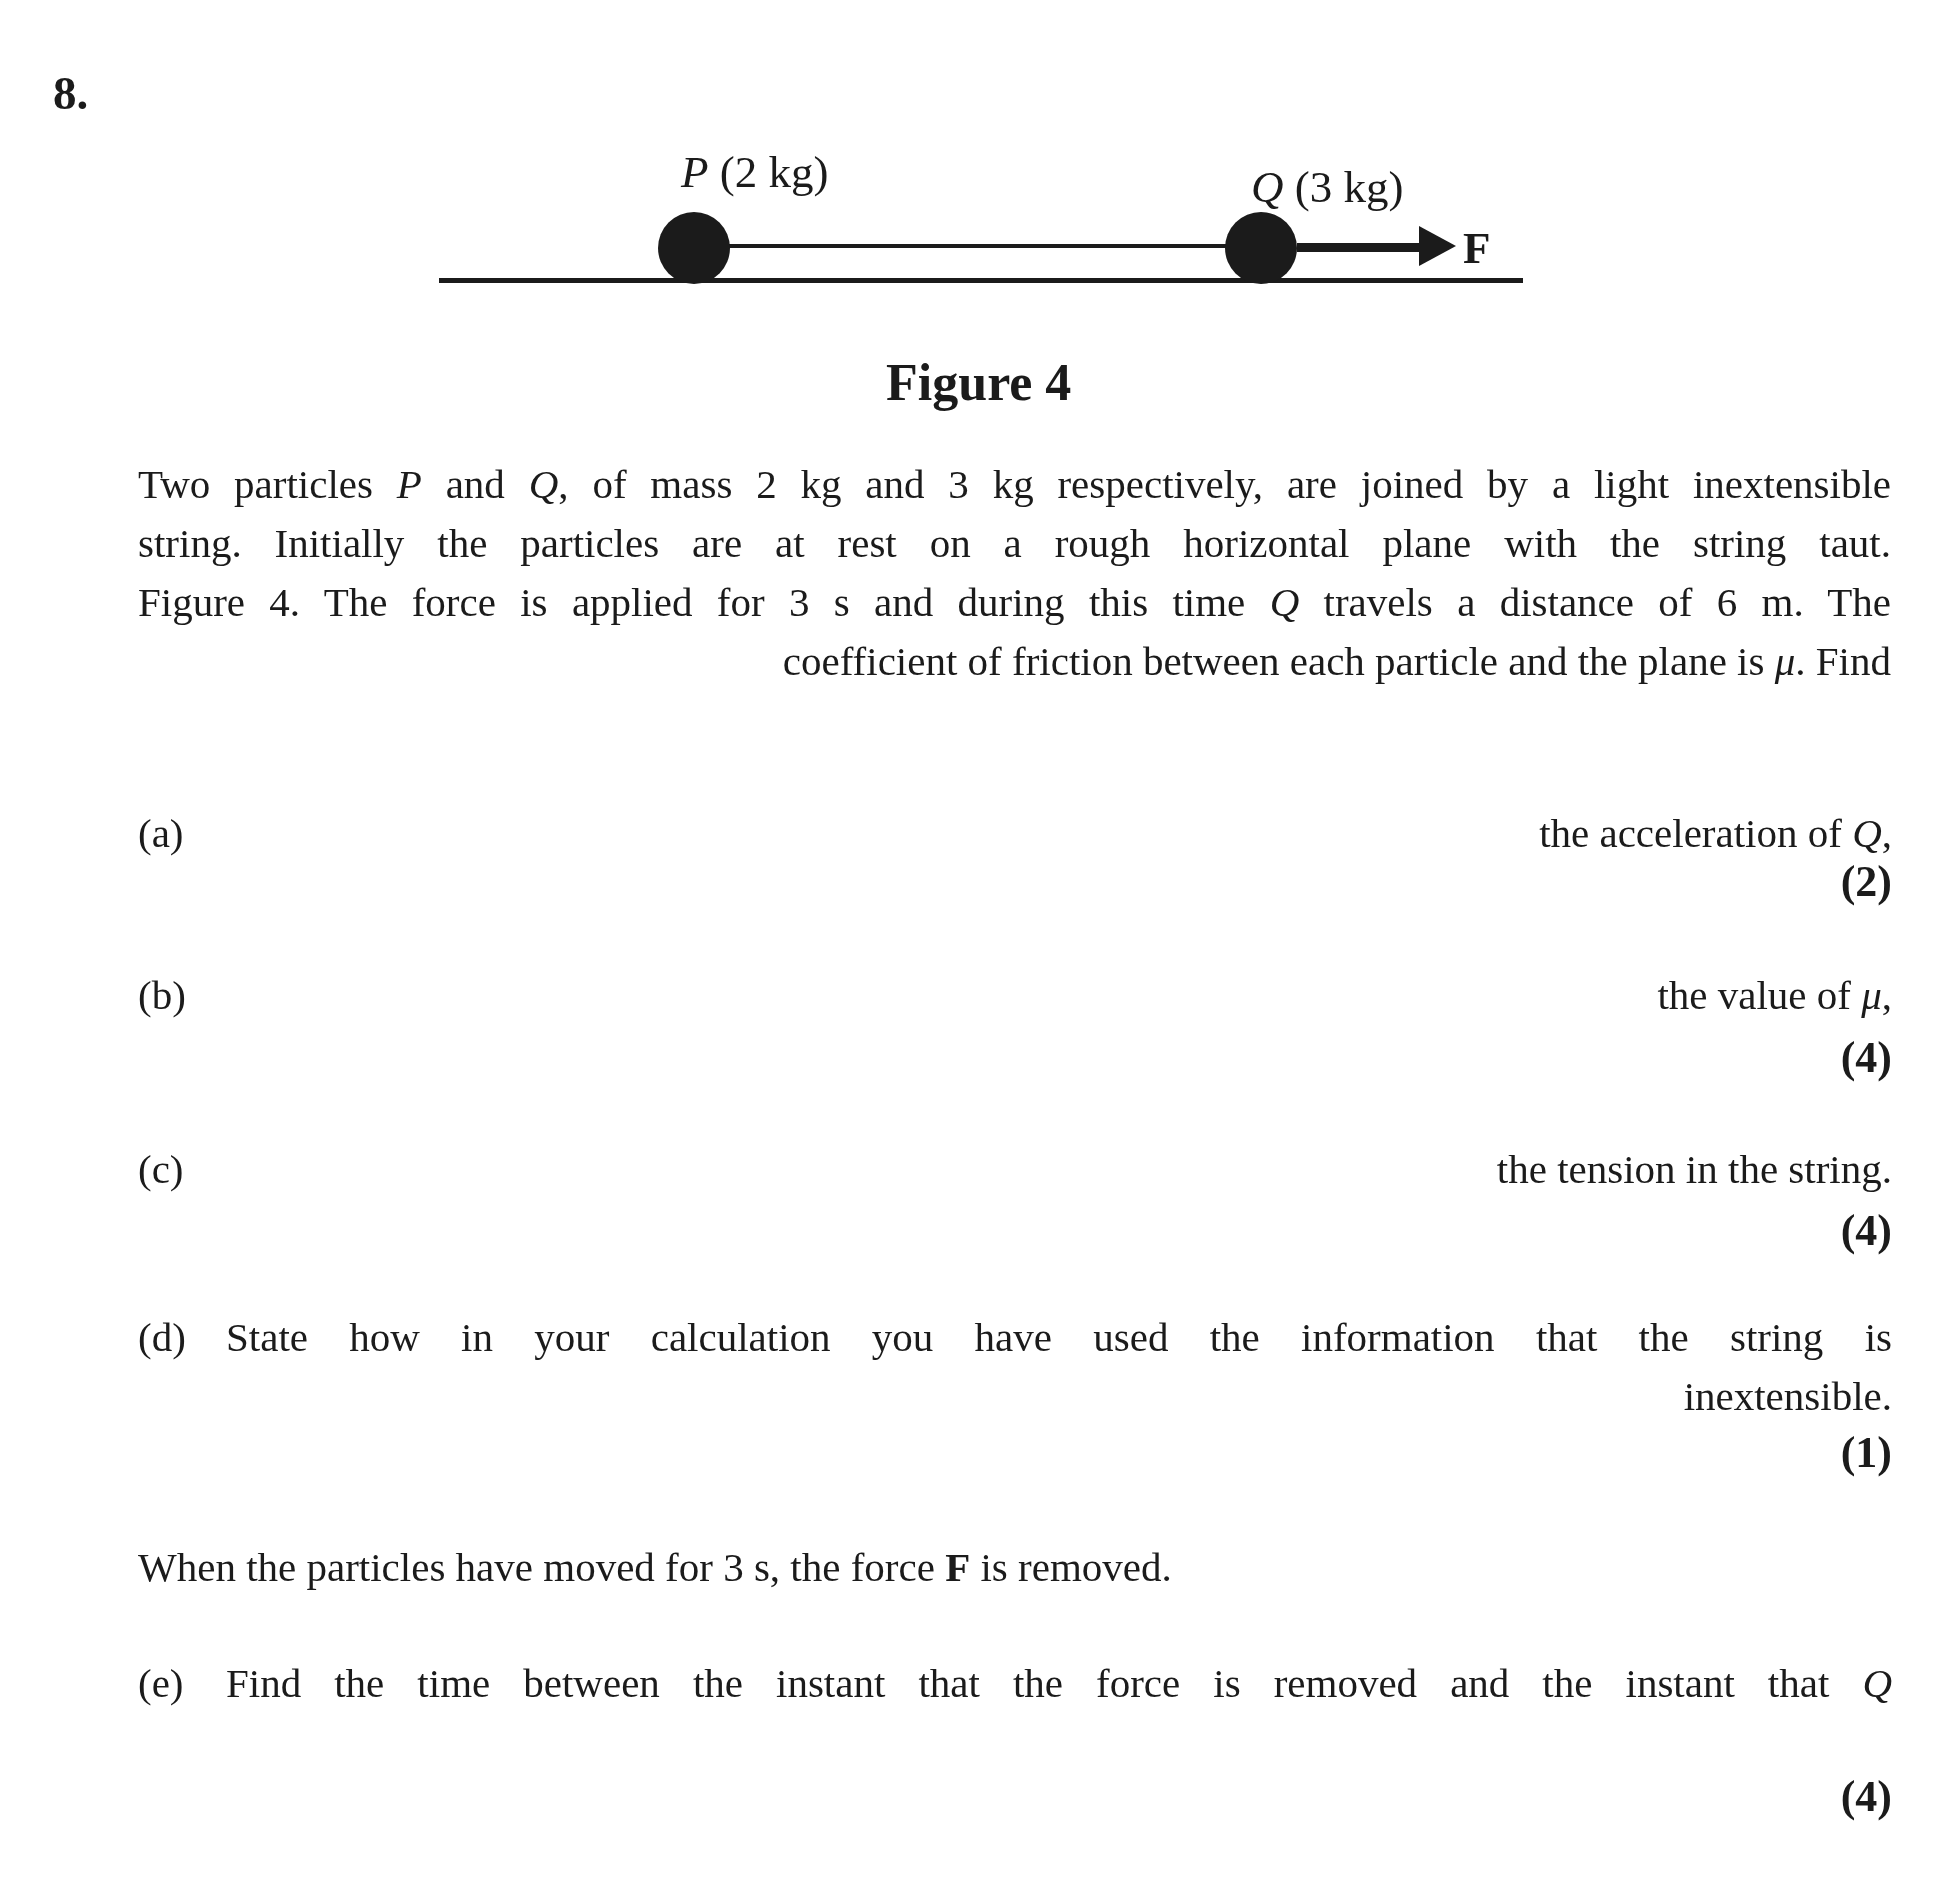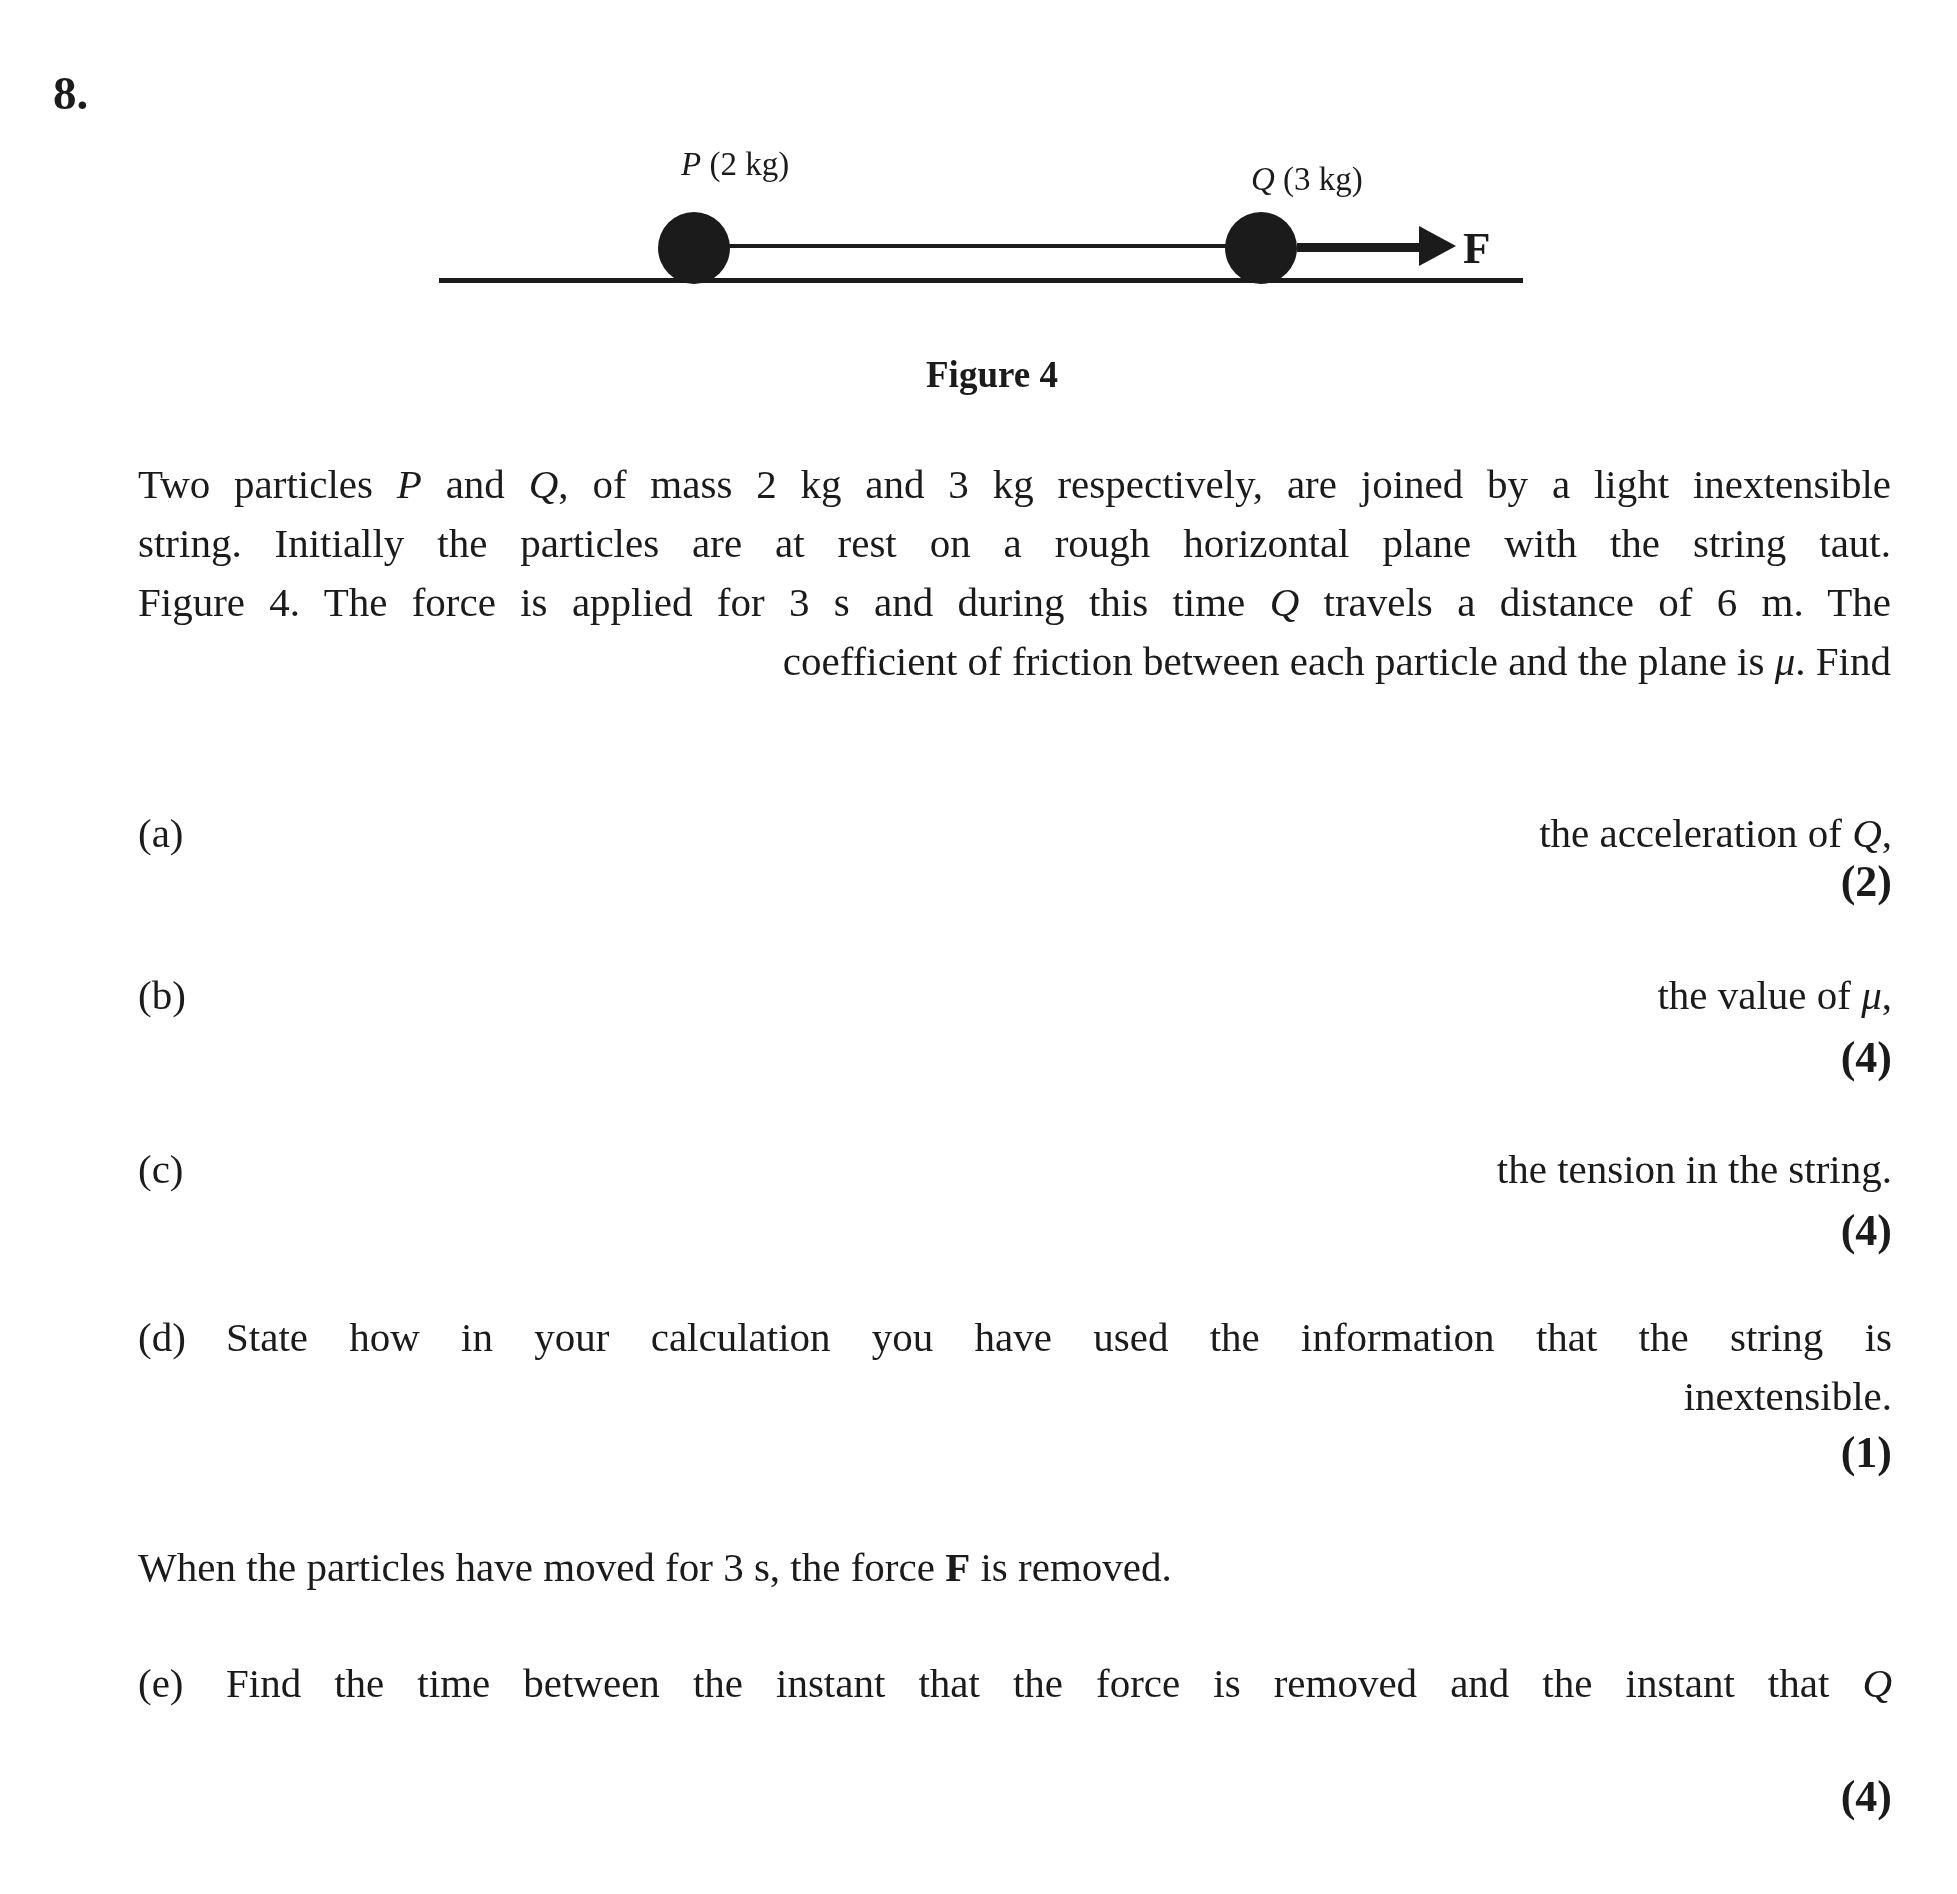--- a/index.html
+++ b/index.html
@@ -3,29 +3,29 @@
 <meta charset="utf-8">
 <style>
   html,body{margin:0;padding:0;background:#ffffff;}
   .page{position:relative;width:1957px;height:1895px;background:#ffffff;overflow:hidden;
         font-family:"Liberation Serif","DejaVu Serif",serif;color:#1b1b1b;}
   .abs{position:absolute;}
   .it{font-style:italic;}
   .bd{font-weight:bold;}
   .qnum{left:53px;top:66px;font-size:47px;font-weight:bold;}
   
-  .flabel{font-size:33px;white-space:nowrap;}
+  .flabel{font-size:45px;white-space:nowrap;}
   .circle{width:72px;height:72px;border-radius:50%;background:#1b1b1b;}
   .hline{background:#1b1b1b;}
   .arrowshaft{left:1297px;top:243px;width:122px;height:8.8px;background:#1b1b1b;}
   .arrowhead{left:1419px;top:226px;width:0;height:0;
              border-top:20.5px solid transparent;border-bottom:20.5px solid transparent;
              border-left:37px solid #1b1b1b;}
   .forceF{left:1463px;top:222px;font-size:45px;font-weight:bold;}
-  .caption{left:926px;top:353px;font-size:37px;font-weight:bold;white-space:nowrap;}
+  .caption{left:886px;top:353px;font-size:52px;font-weight:bold;white-space:nowrap;}
   
   .intro{left:138px;top:455px;width:1753px;font-size:41px;line-height:59px;}
   .jline{text-align:justify;text-align-last:justify;}
   .lline{text-align:right;}
   .part{font-size:41px;line-height:59px;}
   .plabel{position:absolute;left:138px;top:0;}
   .ptext{position:absolute;left:226px;top:0;width:1666px;}
   .marks{right:65px;font-size:44px;font-weight:bold;text-align:right;}
   .note{left:138px;top:1538px;font-size:41px;line-height:59px;white-space:nowrap;}
   .lh64{line-height:62px;}

